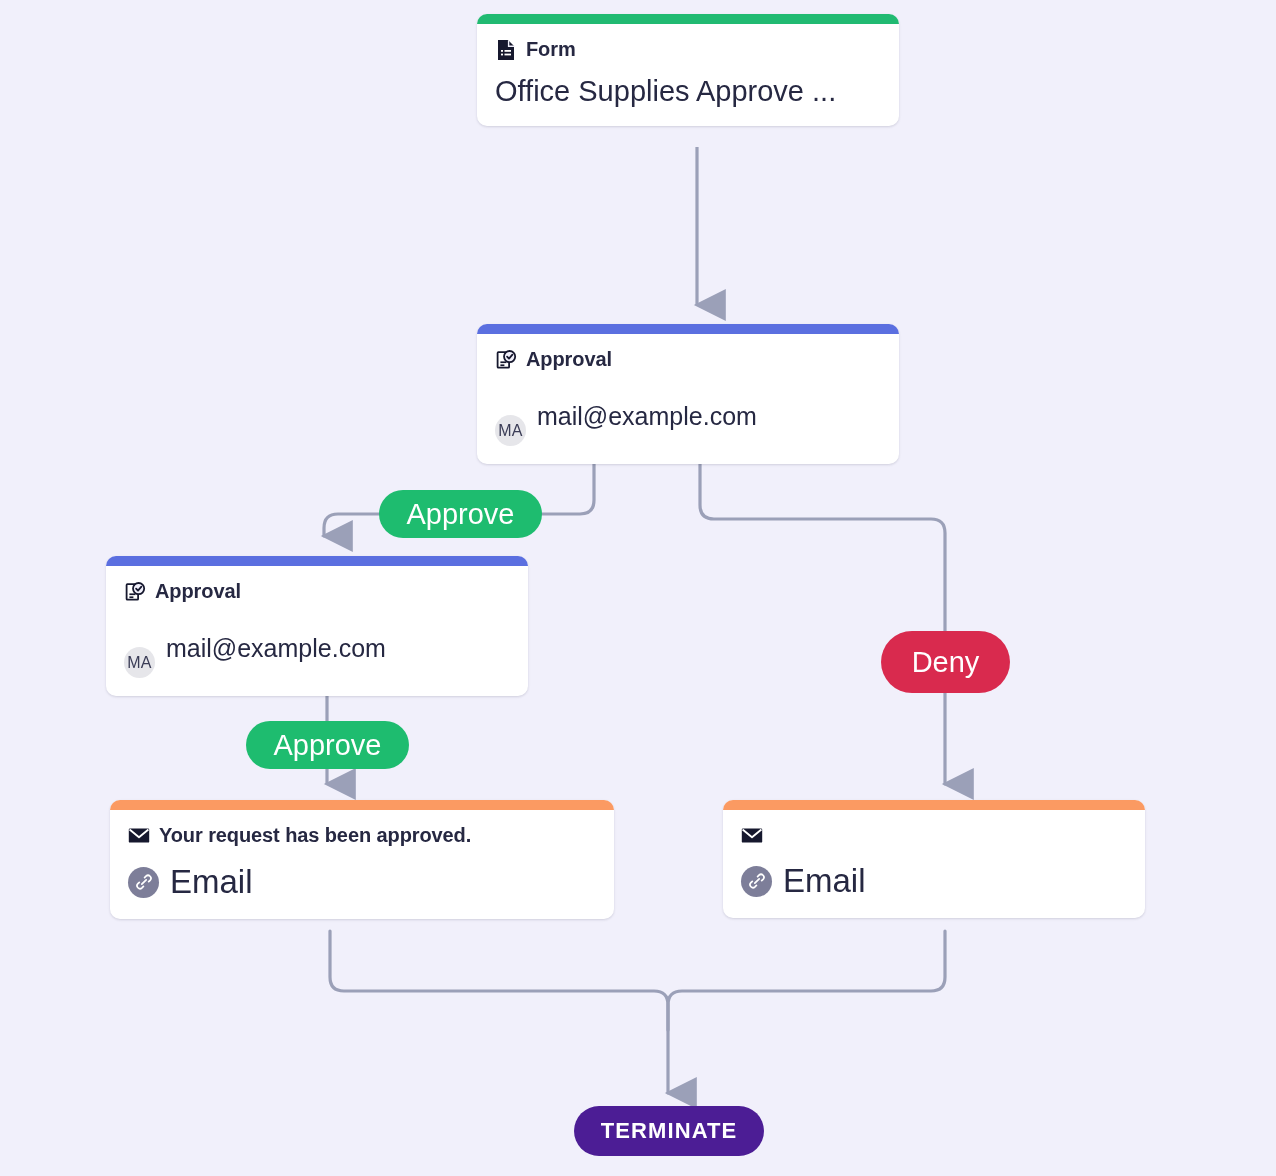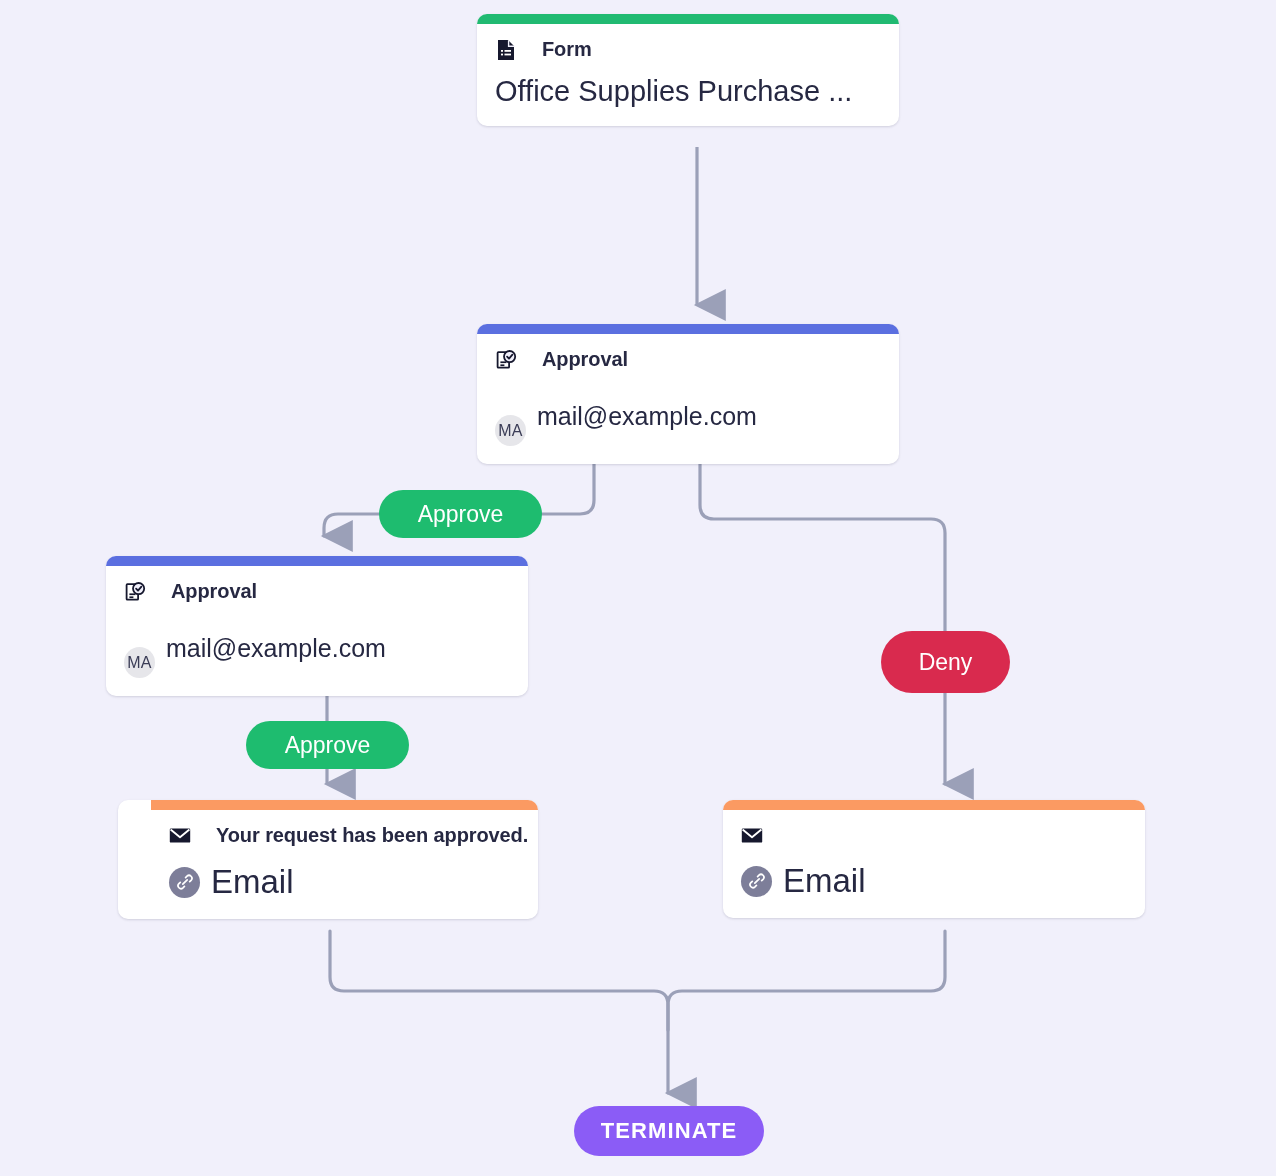--- a/index.html
+++ b/index.html
@@ -40,21 +40,21 @@
   .node-bar {
     height: 10px;
     width: 100%;
   }
   .node-body {
     padding: 14px 18px 18px 18px;
   }
   .node-title {
     display: flex;
     align-items: center;
-    gap: 25px;
+    gap: 9px;
     font-size: 20px;
     font-weight: bold;
     color: #262842;
     letter-spacing: -0.1px;
     white-space: nowrap;
   }
   .node-sub {
     margin-top: 16px;
     display: flex;
     align-items: center;
@@ -101,29 +101,29 @@
   }
 
   
   .pill {
     position: absolute;
     display: flex;
     align-items: center;
     justify-content: center;
     border-radius: 999px;
     color: #ffffff;
-    font-size: 23px;
+    font-size: 29px;
     font-weight: 400;
     white-space: nowrap;
     box-sizing: border-box;
   }
   .pill.approve { background: #1ebc6f; }
   .pill.deny    { background: #d92a4e; }
   .pill.terminate {
-    background: #8b5cf6;
+    background: #4c1d95;
     color: #ffffff;
     font-size: 22px;
     font-weight: bold;
     letter-spacing: 1.1px;
     justify-content: center;
   }
 </style>
 </head>
 <body>
 
@@ -160,21 +160,21 @@
             <path d="M12.6 1.2 L12.6 7.2 L18.6 7.2" fill="none" stroke="#f1f0fb" stroke-width="1.4"></path>
             <rect x="5" y="11" width="2" height="1.8" fill="#ffffff"></rect>
             <rect x="8.5" y="11" width="6.5" height="1.8" fill="#ffffff"></rect>
             <rect x="5" y="14.6" width="2" height="1.8" fill="#ffffff"></rect>
             <rect x="8.5" y="14.6" width="6.5" height="1.8" fill="#ffffff"></rect>
           </svg>
         </span>
         <span>Form</span>
       </div>
       <div class="node-sub big-text">
-        <span>Office Supplies Purchase ...</span>
+        <span>Office Supplies Approve ...</span>
       </div>
     </div>
   </div>
 
   <div class="node" style="left:477px; top:324px; width:422px;">
     <div class="node-bar" style="background:#5b6fe0;"></div>
     <div class="node-body">
       <div class="node-title">
         <span class="title-icon">
           <svg width="21" height="22" viewBox="0 0 21 22">
@@ -209,21 +209,21 @@
         </span>
         <span>Approval</span>
       </div>
       <div class="node-sub">
         <span class="avatar initials">MA</span>
         <span>mail@example.com</span>
       </div>
     </div>
   </div>
 
-  <div class="node" style="left:118px; top:800px; width:420px;padding-left:33px;">
+  <div class="node" style="left:110px; top:800px; width:504px;">
     <div class="node-bar" style="background:#fb9a62;"></div>
     <div class="node-body">
       <div class="node-title">
         <span class="title-icon">
           <svg width="22" height="17" viewBox="0 0 22 17">
             <rect x="0.8" y="1.6" width="20.4" height="14" rx="1.2" fill="#16182e"></rect>
             <path d="M1.6 2.6 L11 10.2 L20.4 2.6" fill="none" stroke="#ffffff" stroke-width="1.9" stroke-linejoin="round"></path>
           </svg>
         </span>
         <span>Your request has been approved.</span>

